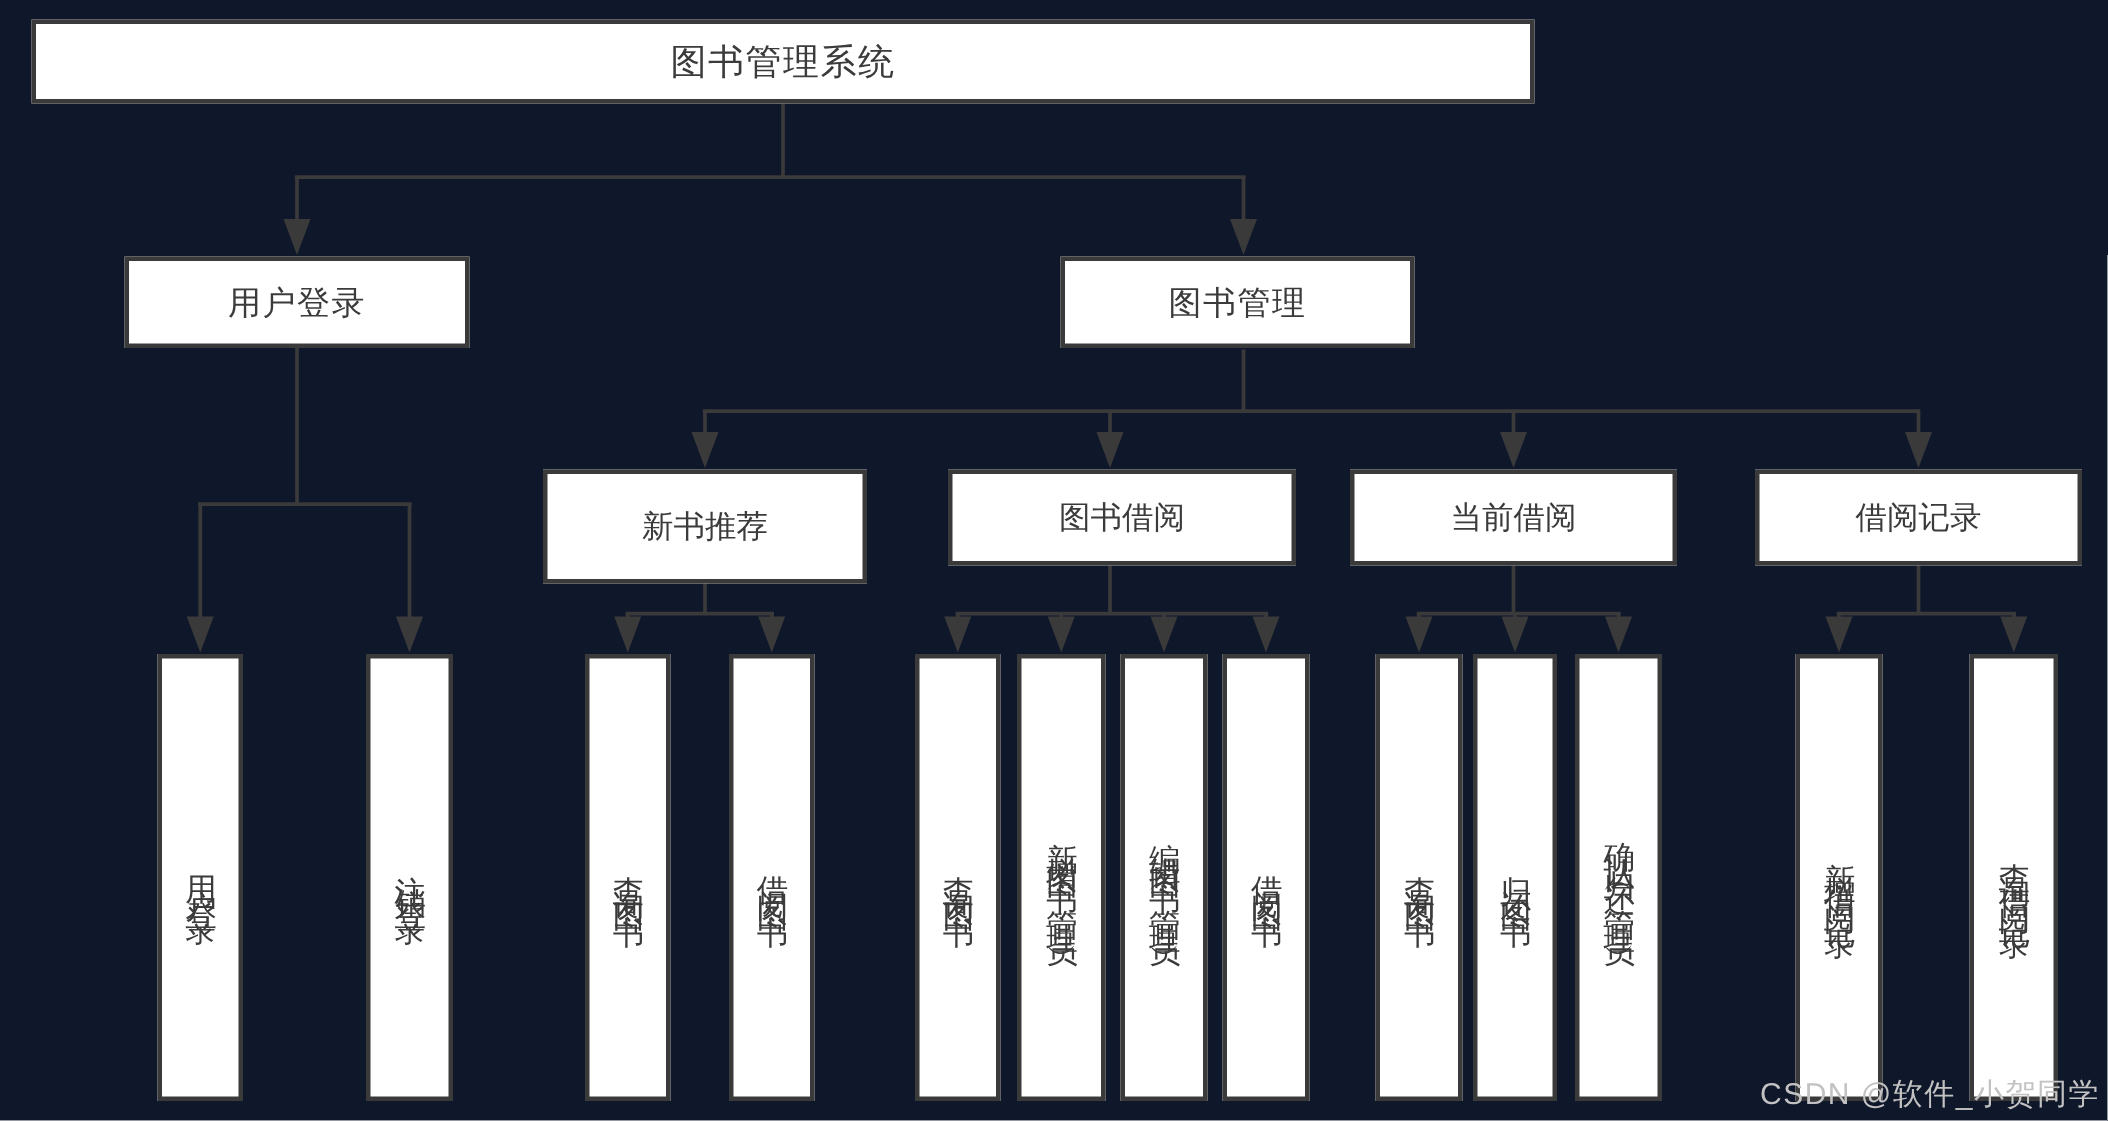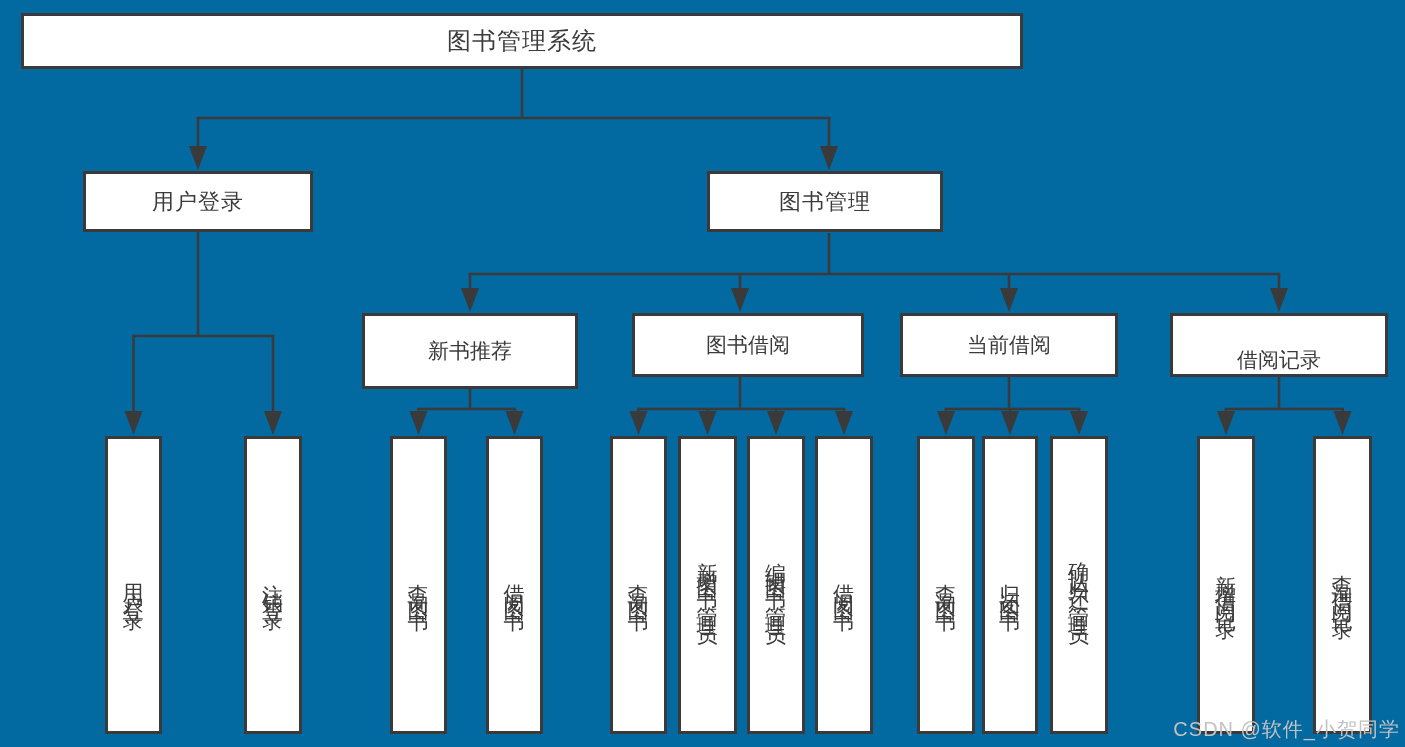--- a/index.html
+++ b/index.html
@@ -1,19 +1,19 @@
 <!DOCTYPE html>
 <html><head>
 <meta charset="utf-8">
 <style>
   html,body { margin:0; padding:0; background:#ffffff; }
   #canvas {
     position:relative;
     width:1405px; height:747px;
-    background:#0369a1;
+    background:#0f172a;
     font-family:"Liberation Sans","DejaVu Sans",sans-serif;
     color:#3b3b3b;
     overflow:hidden;
   }
   #connectors { position:absolute; left:0; top:0; width:1405px; height:747px; }
   .box {
     position:absolute;
     box-sizing:border-box;
     border:3px solid #3a3a3a;
     background:#ffffff;
@@ -101,21 +101,21 @@
 
   <div class="box l3box" style="left:362px; top:313px; width:216px; height:76px;">
     <span>新书推荐</span>
   </div>
   <div class="box l3box" style="left:632px; top:313px; width:232px; height:64px;">
     <span>图书借阅</span>
   </div>
   <div class="box l3box" style="left:900px; top:313px; width:218px; height:64px;">
     <span>当前借阅</span>
   </div>
-  <div class="box l3box" style="left:1170px; top:313px; width:218px; height:64px;align-items:flex-end;">
+  <div class="box l3box" style="left:1170px; top:313px; width:218px; height:64px;">
     <span>借阅记录</span>
   </div>
 
   <div class="box vbox" style="left:105px; top:436px; width:57px; height:298px;">
     <span class="vtext">用户登录</span>
   </div>
   <div class="box vbox" style="left:244px; top:436px; width:58px; height:298px;">
     <span class="vtext">注销登录</span>
   </div>
 

